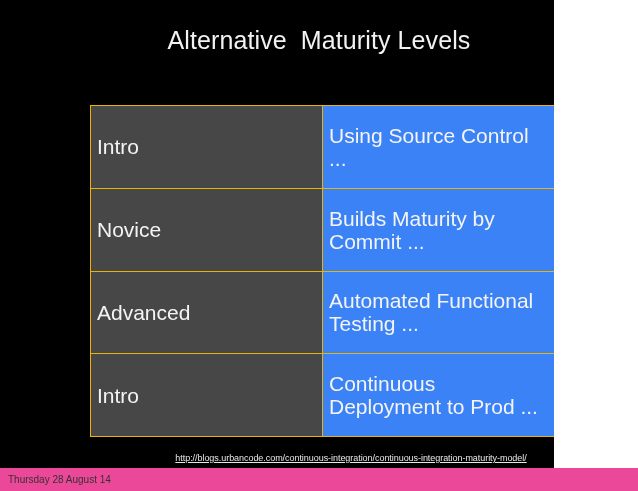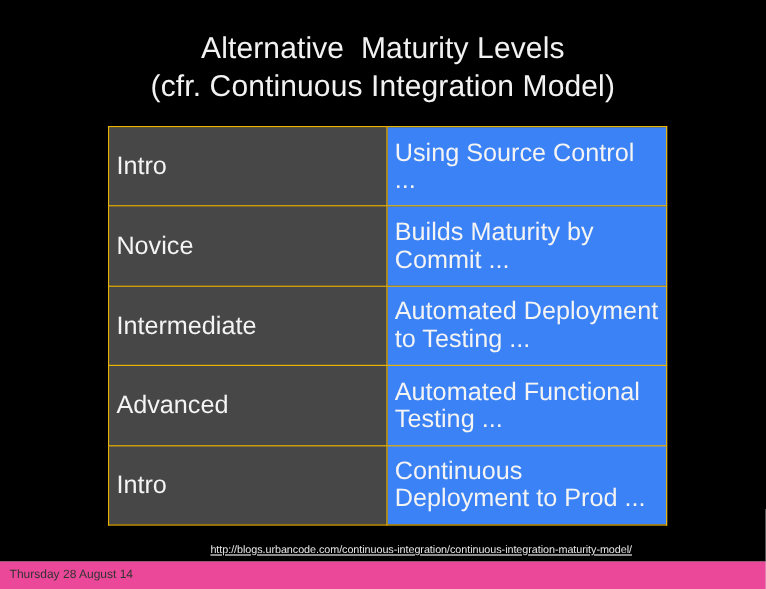--- a/index.html
+++ b/index.html
@@ -10,21 +10,21 @@
   body {
     width: 638px;
     height: 491px;
     font-family: "Liberation Sans", sans-serif;
     overflow: hidden;
   }
   #slide {
     position: absolute;
     left: 0;
     top: 0;
-    width: 638px;
+    width: 554px;
     height: 468px;
     background: #000000;
     overflow: hidden;
   }
   #title-block {
     position: absolute;
     left: 0;
     top: 24px;
     width: 638px;
     text-align: center;
@@ -96,36 +96,31 @@
     line-height: 13px;
   }
 </style>
 </head>
 <body>
 
 <div id="slide">
 
   <div id="title-block">
     <span class="title-line">Alternative  Maturity Levels</span>
-    <span class="title-line">(cfr. Continuous Integration Model)</span>
   </div>
 
   <table id="maturity-table">
     <tbody>
       <tr>
         <td class="level-cell">Intro</td>
         <td class="desc-cell">Using Source Control ...</td>
       </tr>
       <tr>
         <td class="level-cell">Novice</td>
         <td class="desc-cell">Builds Maturity by Commit ...</td>
-      </tr>
-      <tr>
-        <td class="level-cell">Intermediate</td>
-        <td class="desc-cell">Automated Deployment to Testing ...</td>
       </tr>
       <tr>
         <td class="level-cell">Advanced</td>
         <td class="desc-cell">Automated Functional Testing ...</td>
       </tr>
       <tr>
         <td class="level-cell">Intro</td>
         <td class="desc-cell">Continuous Deployment to Prod ...</td>
       </tr>
     </tbody>

